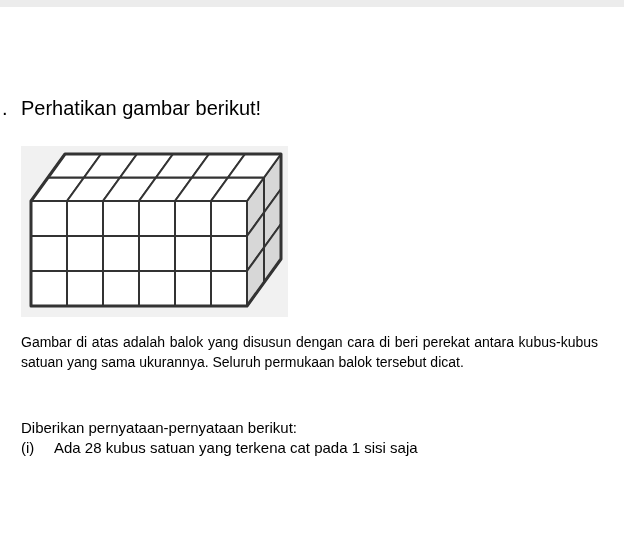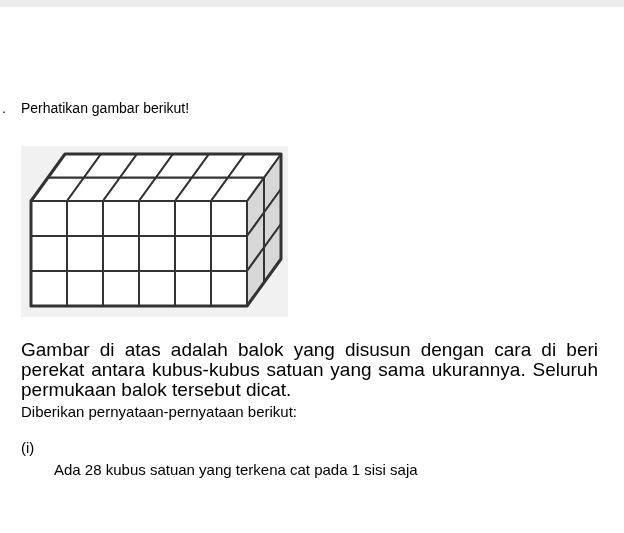--- a/index.html
+++ b/index.html
@@ -17,21 +17,21 @@
   .top-bar {
     position: absolute;
     left: 0; top: 0;
     width: 624px; height: 7px;
     background: #ececec;
   }
 
   .question-heading {
     position: absolute;
     left: 2px; top: 98px;
-    font-size: 14px;
+    font-size: 20px;
     line-height: 20px;
     white-space: nowrap;
   }
   .question-heading .marker {
     display: inline-block;
     width: 19px;
   }
 
   .figure-box {
     position: absolute;
@@ -39,30 +39,30 @@
     width: 267px; height: 171px;
     background: #f1f1f1;
   }
   .figure-box svg {
     display: block;
     filter: blur(0.3px);
   }
 
   .description {
     position: absolute;
-    left: 21px; top: 340px;
+    left: 21px; top: 332px;
     width: 577px;
-    font-size: 19px;
+    font-size: 14px;
     line-height: 20px;
     text-align: justify;
   }
 
   .statements-intro {
     position: absolute;
-    left: 21px; top: 402px;
+    left: 21px; top: 418px;
     font-size: 15px;
     line-height: 20px;
     white-space: nowrap;
   }
 
   .statements-list {
     position: absolute;
     left: 21px; top: 438px;
     width: 580px;
   }
@@ -70,21 +70,20 @@
     display: flex;
     font-size: 15px;
     line-height: 20px;
   }
   .stmt .no {
     flex: 0 0 33px;
   }
   .stmt .txt {
     flex: 1 1 auto;
     white-space: nowrap;
-    margin-top: 22px;
   }
 </style>
 </head>
 <body>
 
 <div class="page" style="background: rgb(255, 255, 255);">
 
   <div class="top-bar" style="background: rgb(236, 236, 236);"></div>
 
   <div class="question-heading">

